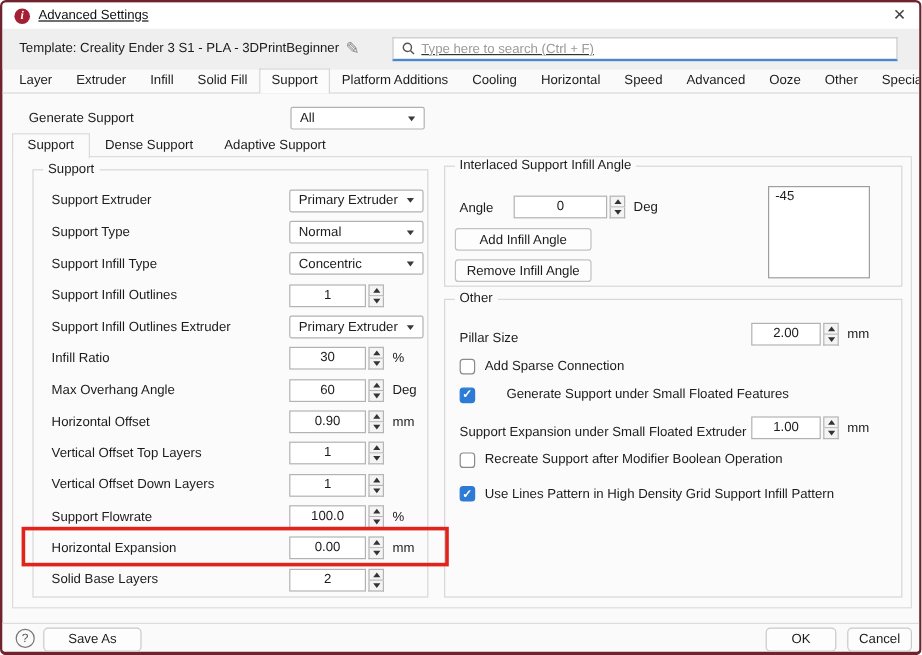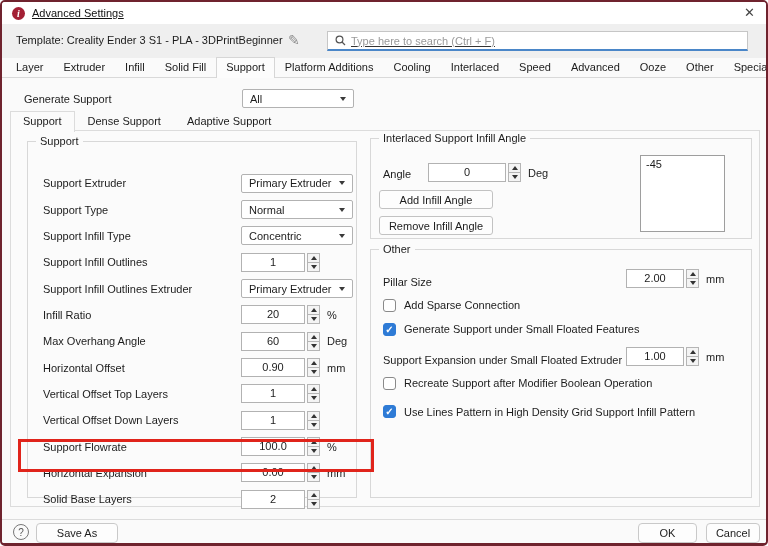--- a/index.html
+++ b/index.html
@@ -39,21 +39,21 @@
   .panel { position:absolute; left:8px; top:128px; width:750px; height:377px; border:1px solid #dcdcdc; background:#fbfbfb; }
 
   
   .group { position:absolute; border:1px solid #d8d8d8; background:#fbfbfb; }
   .gtitle { position:absolute; top:-7px; left:8px; background:#fbfbfb; padding:0 4px; }
   .g-support   { left:25px;  top:139px; width:330px; height:357px; }
   .g-interlace { left:368px; top:136px; width:382px; height:101px; }
   .g-other     { left:368px; top:247px; width:382px; height:249px; }
 
   
-  .rows { position:absolute; left:0; top:12px; right:0;margin-top:16px; }
+  .rows { position:absolute; left:0; top:12px; right:0; }
   .frow { position:relative; height:26.35px; display:flex; align-items:center; padding-left:15px; }
   .ctrl { position:absolute; left:213px; display:flex; align-items:center; }
 
   .combo { width:112px; height:19px; background:#fff; border:1px solid #b2b2b2; border-radius:2px; display:flex; align-items:center; padding:0 7px; }
   .combo .cval { flex:1; }
   .caret { width:0; height:0; border-left:3.5px solid transparent; border-right:3.5px solid transparent; border-top:4px solid #3a3a3a; }
 
   .spinval { width:64px; height:19px; background:#fff; border:1px solid #b2b2b2; text-align:center; line-height:17px; }
   .sb { width:13px; height:19px; display:flex; flex-direction:column; margin-left:2px; }
   .sb > span { flex:1; border:1px solid #b5b5b5; background:#f4f4f4; display:flex; align-items:center; justify-content:center; }
@@ -114,21 +114,21 @@
   </div>
 
   <div class="tabbar">
     <span class="tab">Layer</span>
     <span class="tab">Extruder</span>
     <span class="tab">Infill</span>
     <span class="tab">Solid Fill</span>
     <span class="tab sel">Support</span>
     <span class="tab">Platform Additions</span>
     <span class="tab">Cooling</span>
-    <span class="tab">Interlaced</span>
+    <span class="tab">Horizontal</span>
     <span class="tab">Speed</span>
     <span class="tab">Advanced</span>
     <span class="tab">Ooze</span>
     <span class="tab">Other</span>
     <span class="tab">Special</span>
 
   </div>
 
   <span class="gsrow-label">Generate Support</span>
   <div class="combo gscombo">
@@ -199,21 +199,21 @@
             <span class="combo">
               <span class="cval">Primary Extruder</span>
               <span class="caret"></span>
             </span>
           </span>
       </div>
 
       <div class="frow">
         <span>Infill Ratio</span>
         <span class="ctrl">
-          <span class="spinval">20</span>
+          <span class="spinval">30</span>
           <span class="sb">
               <span>
                 <i class="tri-up"></i>
               </span>
               <span>
                 <i class="tri-dn"></i>
               </span>
             </span>
           <span class="unit">%</span>
         </span>
@@ -373,21 +373,21 @@
           </span>
         <span class="unit">mm</span>
       </span>
     </div>
 
     <div class="cbrow" style="top:46px;">
       <span class="cbbox" data-checked="false"></span>
       <span>Add Sparse Connection</span>
     </div>
 
-    <div class="cbrow" style="top:70px;">
+    <div class="cbrow" style="top:70px;gap:18px;">
       <span class="cbbox" data-checked="true"></span>
       <span>Generate Support under Small Floated Features</span>
     </div>
 
     <div class="orow" style="top:94px;">
       <span>Support Expansion under Small Floated Extruder</span>
       <span class="octrl">
         <span class="spinval">1.00</span>
         <span class="sb">
             <span>

